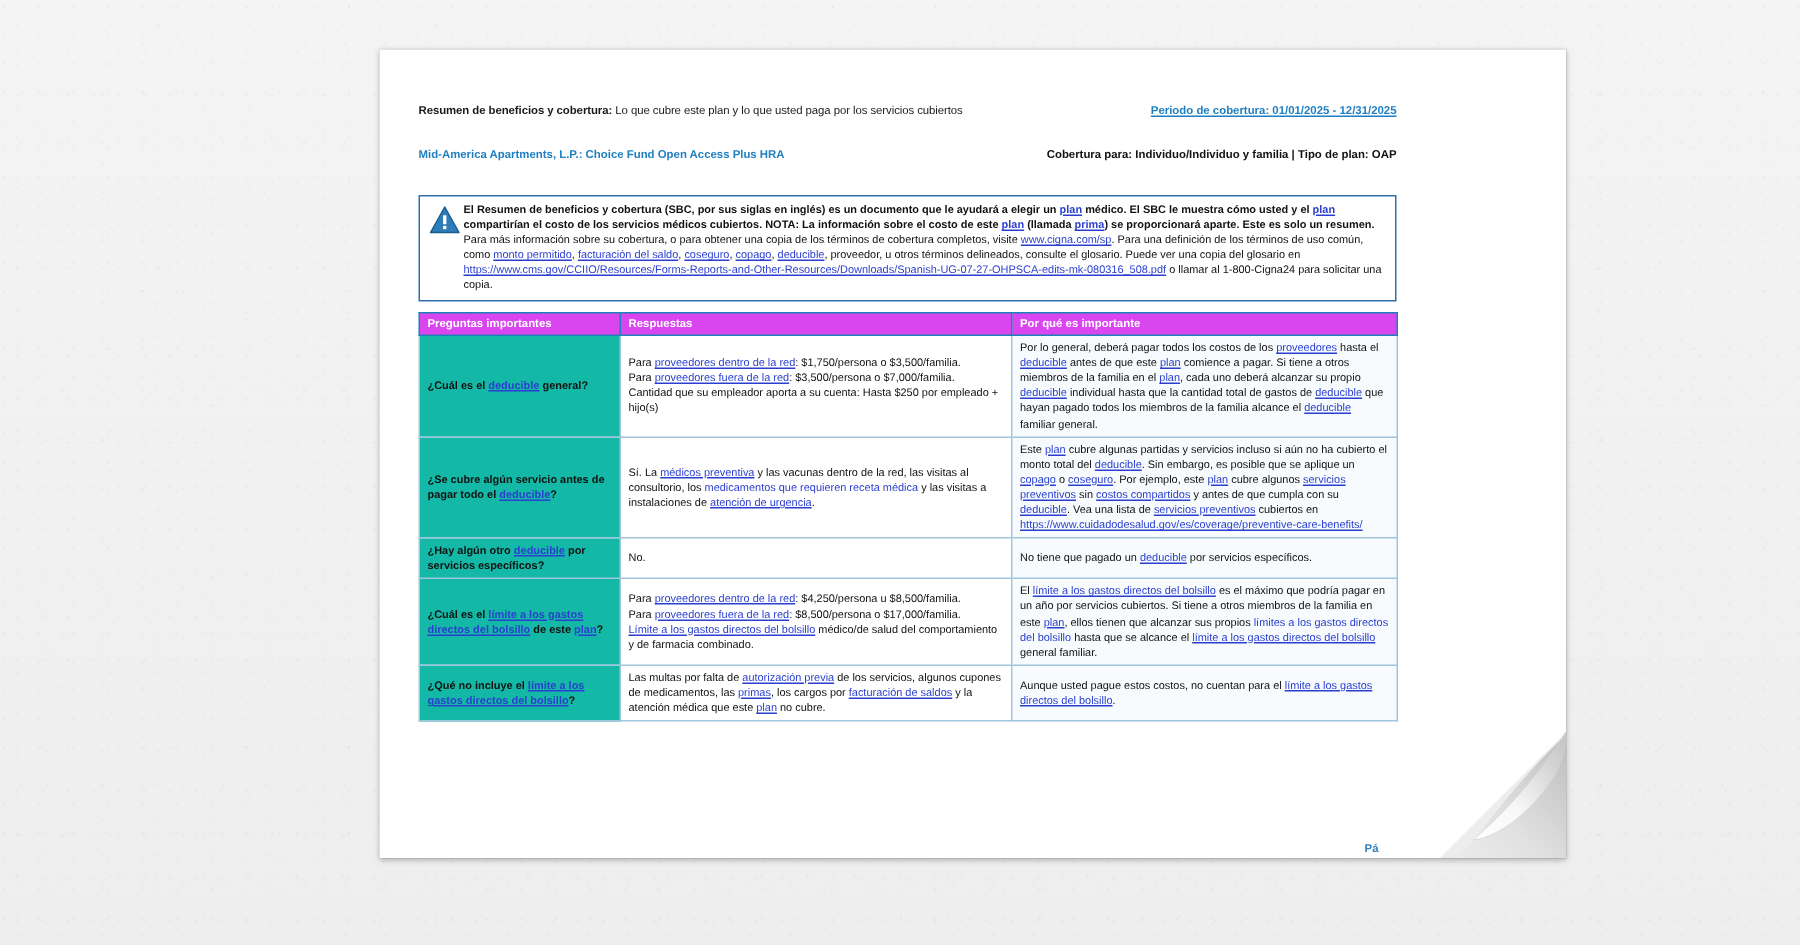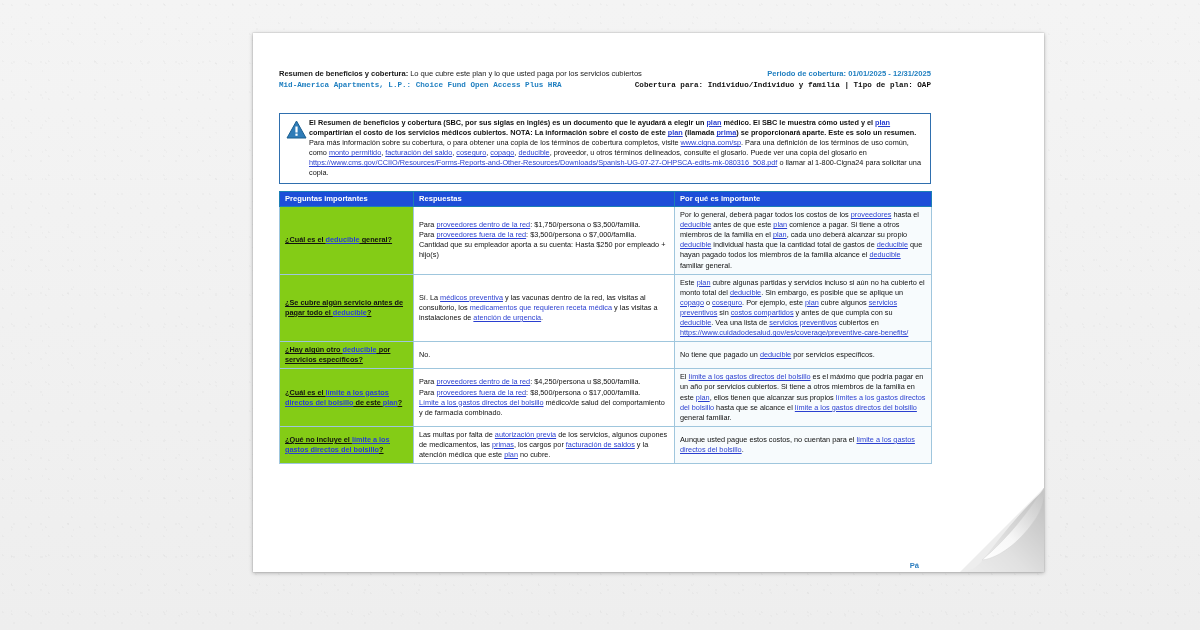--- a/index.html
+++ b/index.html
@@ -51,27 +51,28 @@
   
   .hdr-row {
     display: flex;
     justify-content: space-between;
     align-items: baseline;
     font-size: 7.6px;
     line-height: 11px;
     color: #1a1a1a;
     white-space: nowrap;
   }
-  .hdr-row.second { margin-top: 1px; font-family: Liberation Mono, monospace; }
+  .hdr-row.second { margin-top: 18px; }
   .hdr-left-1 { letter-spacing: -0.05px; }
   .hdr-left-1 b { font-weight: bold; }
   .hdr-right-1 {
     color: #1f7fc0;
     font-weight: bold;
     font-size: 7.6px;
+    text-decoration: underline;
   }
   .hdr-left-2 {
     color: #1f7fc0;
     font-weight: bold;
     font-size: 7.6px;
   }
   .hdr-right-2 {
     color: #111;
     font-weight: bold;
     font-size: 7.6px;
@@ -107,43 +108,42 @@
   .notice .lnk { color: #2a3fd0; text-decoration: underline; }
 
   
   table.sbc {
     margin-top: 7px;
     width: 652px;
     border-collapse: collapse;
     table-layout: fixed;
   }
   table.sbc th {
-    background: #1d4ed8;
+    background: #d946ef;
     color: #ffffff;
     font-size: 7.6px;
     font-weight: bold;
     text-align: left;
     padding: 2px 4px 2.5px 5px;
     border: 1px solid #1c7fb5;
     line-height: 10px;
     vertical-align: middle;
   }
   table.sbc td {
     border: 1px solid #9fc6dd;
     vertical-align: middle;
     font-size: 7.3px;
     line-height: 10.1px;
     color: #111;
     padding: 3px 5px 3px 5px;
   }
   td.q {
-    background: #84cc16;
-    font-weight: bold;
-    color: #111;
-    text-decoration: underline;
+    background: #14b8a6;
+    font-weight: bold;
+    color: #111;
   }
   td.a, td.w {
     background: #ffffff;
     vertical-align: top;
     margin-top: 40px;
   }
   td.w { background: #f7fbfd; }
 
   col.c1 { width: 134px; }
   col.c2 { width: 261px; }

